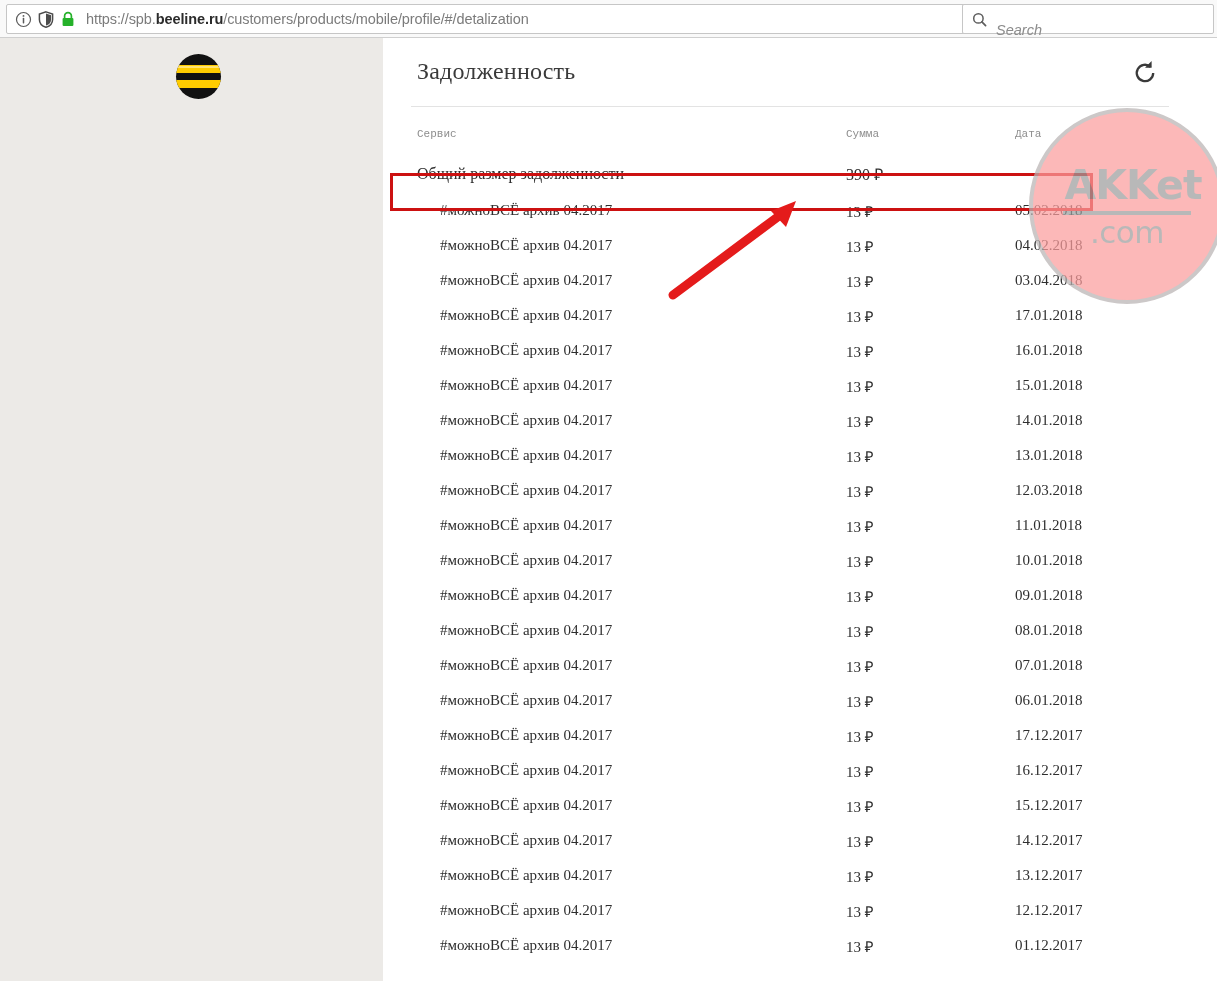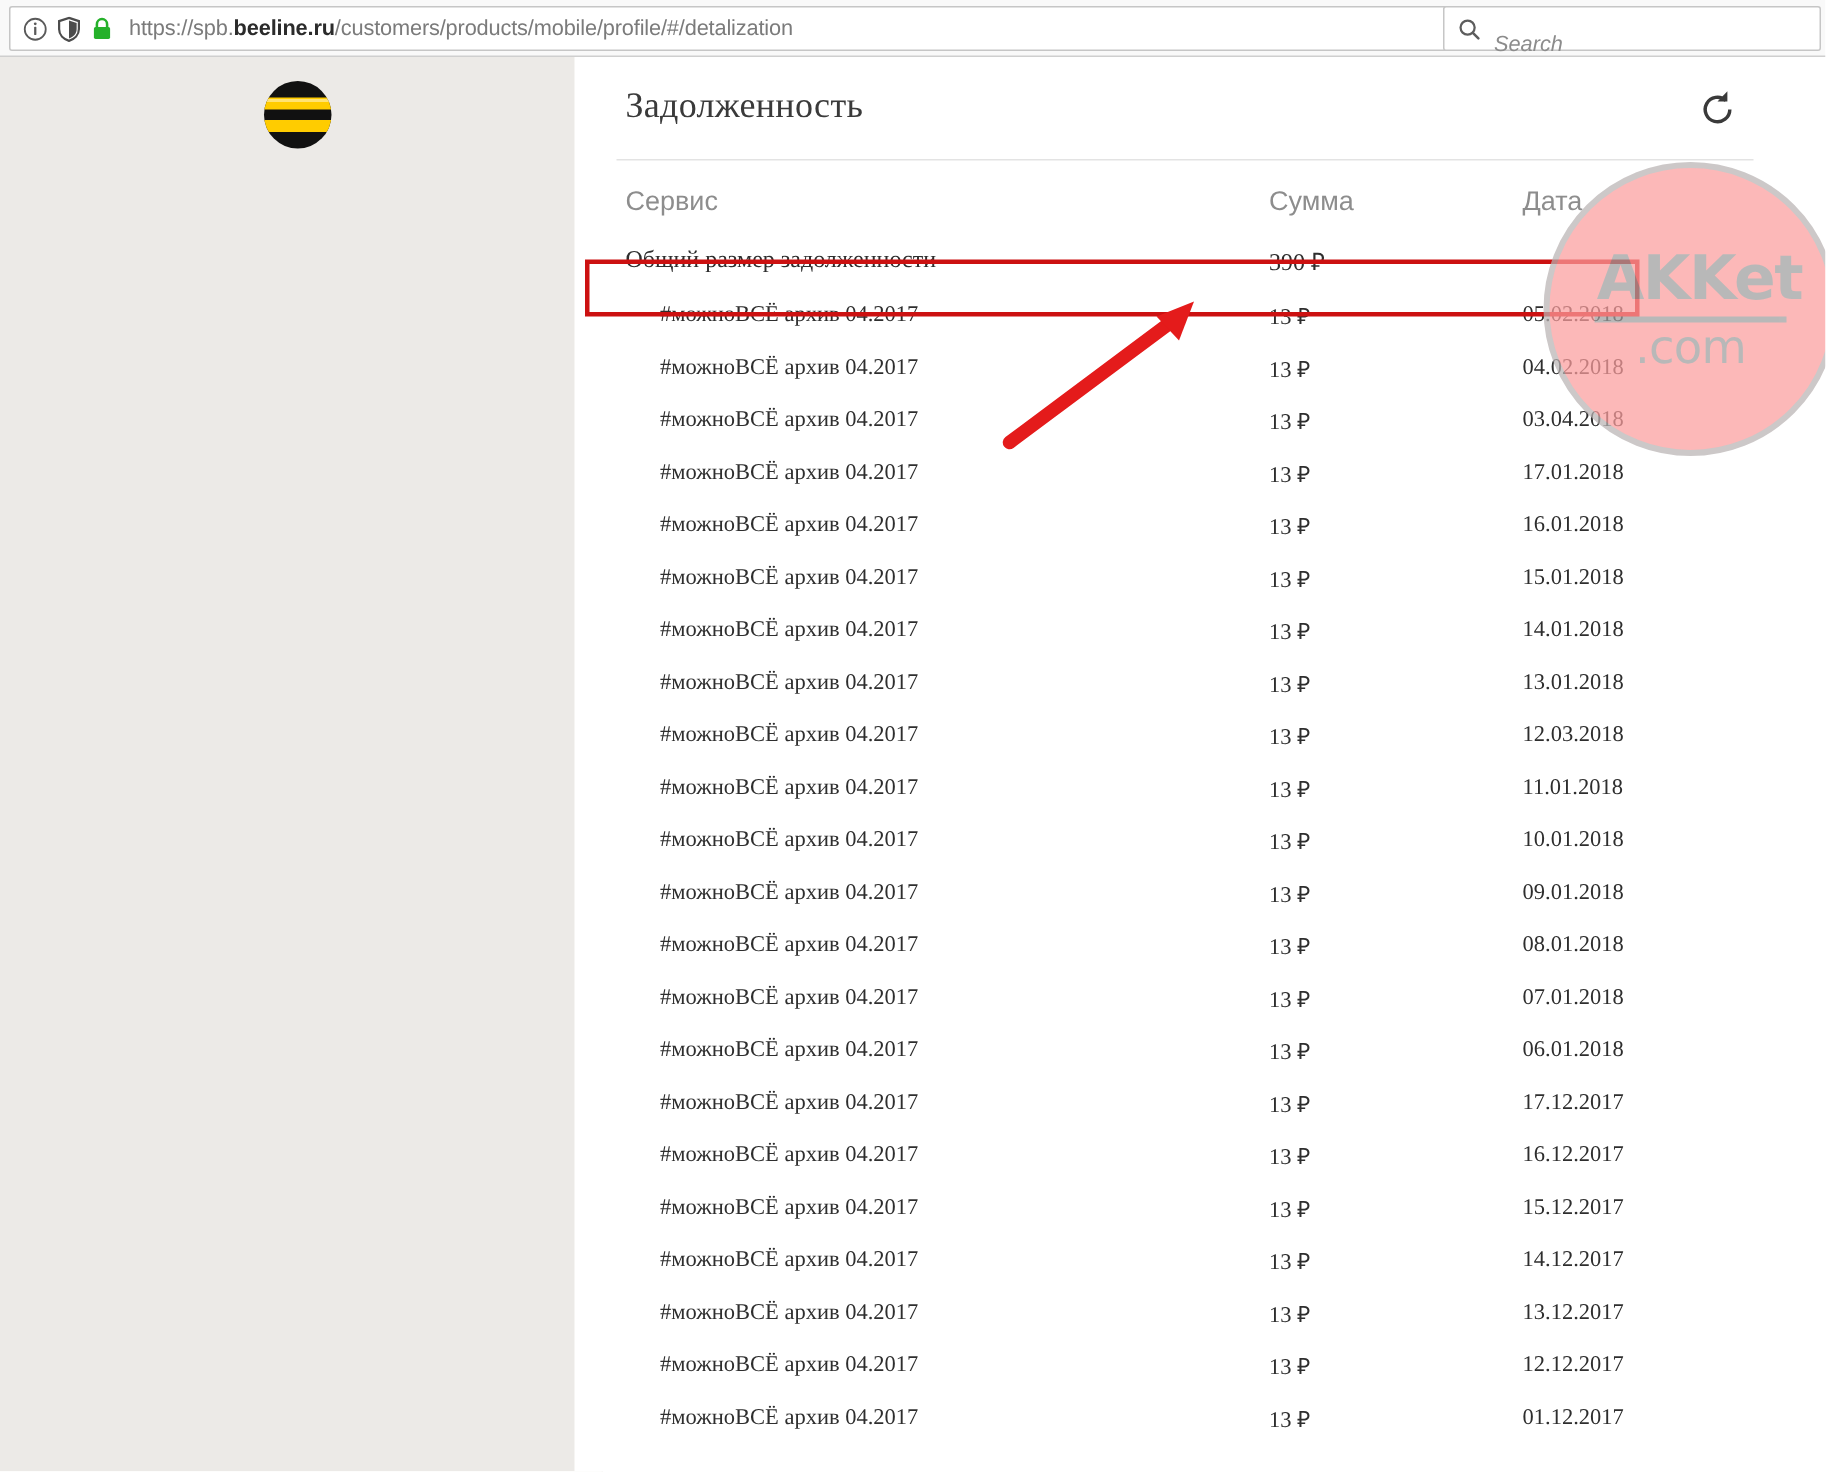--- a/index.html
+++ b/index.html
@@ -159,22 +159,22 @@
     width: 814px;
   }
   .table-row {
     position: relative;
     height: 35px;
     display: flex;
     align-items: center;
   }
   #table-header-row {
     height: 42px;
-    font-family: Liberation Sans, sans-serif;
-    font-size: 18px;
+    font-family: Liberation Mono, monospace;
+    font-size: 11px;
     color: #8d8d8d;
   }
   .col-service { position: absolute; left: 34px; }
   .col-amount  { position: absolute; left: 463px; }
   .col-date    { position: absolute; left: 600px; margin-left: 32px; }
 
   #summary-row {
     height: 38px;
     font-family: Liberation Serif, serif;
     font-size: 16px;

